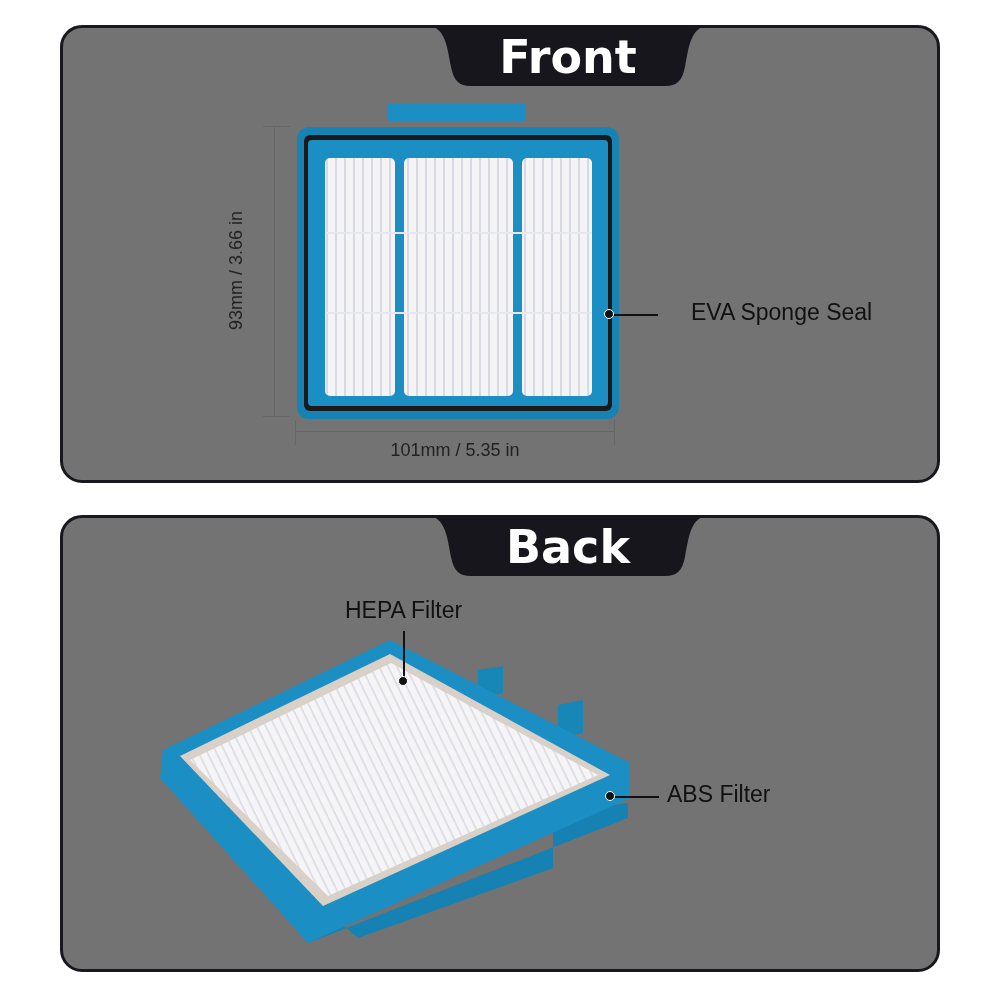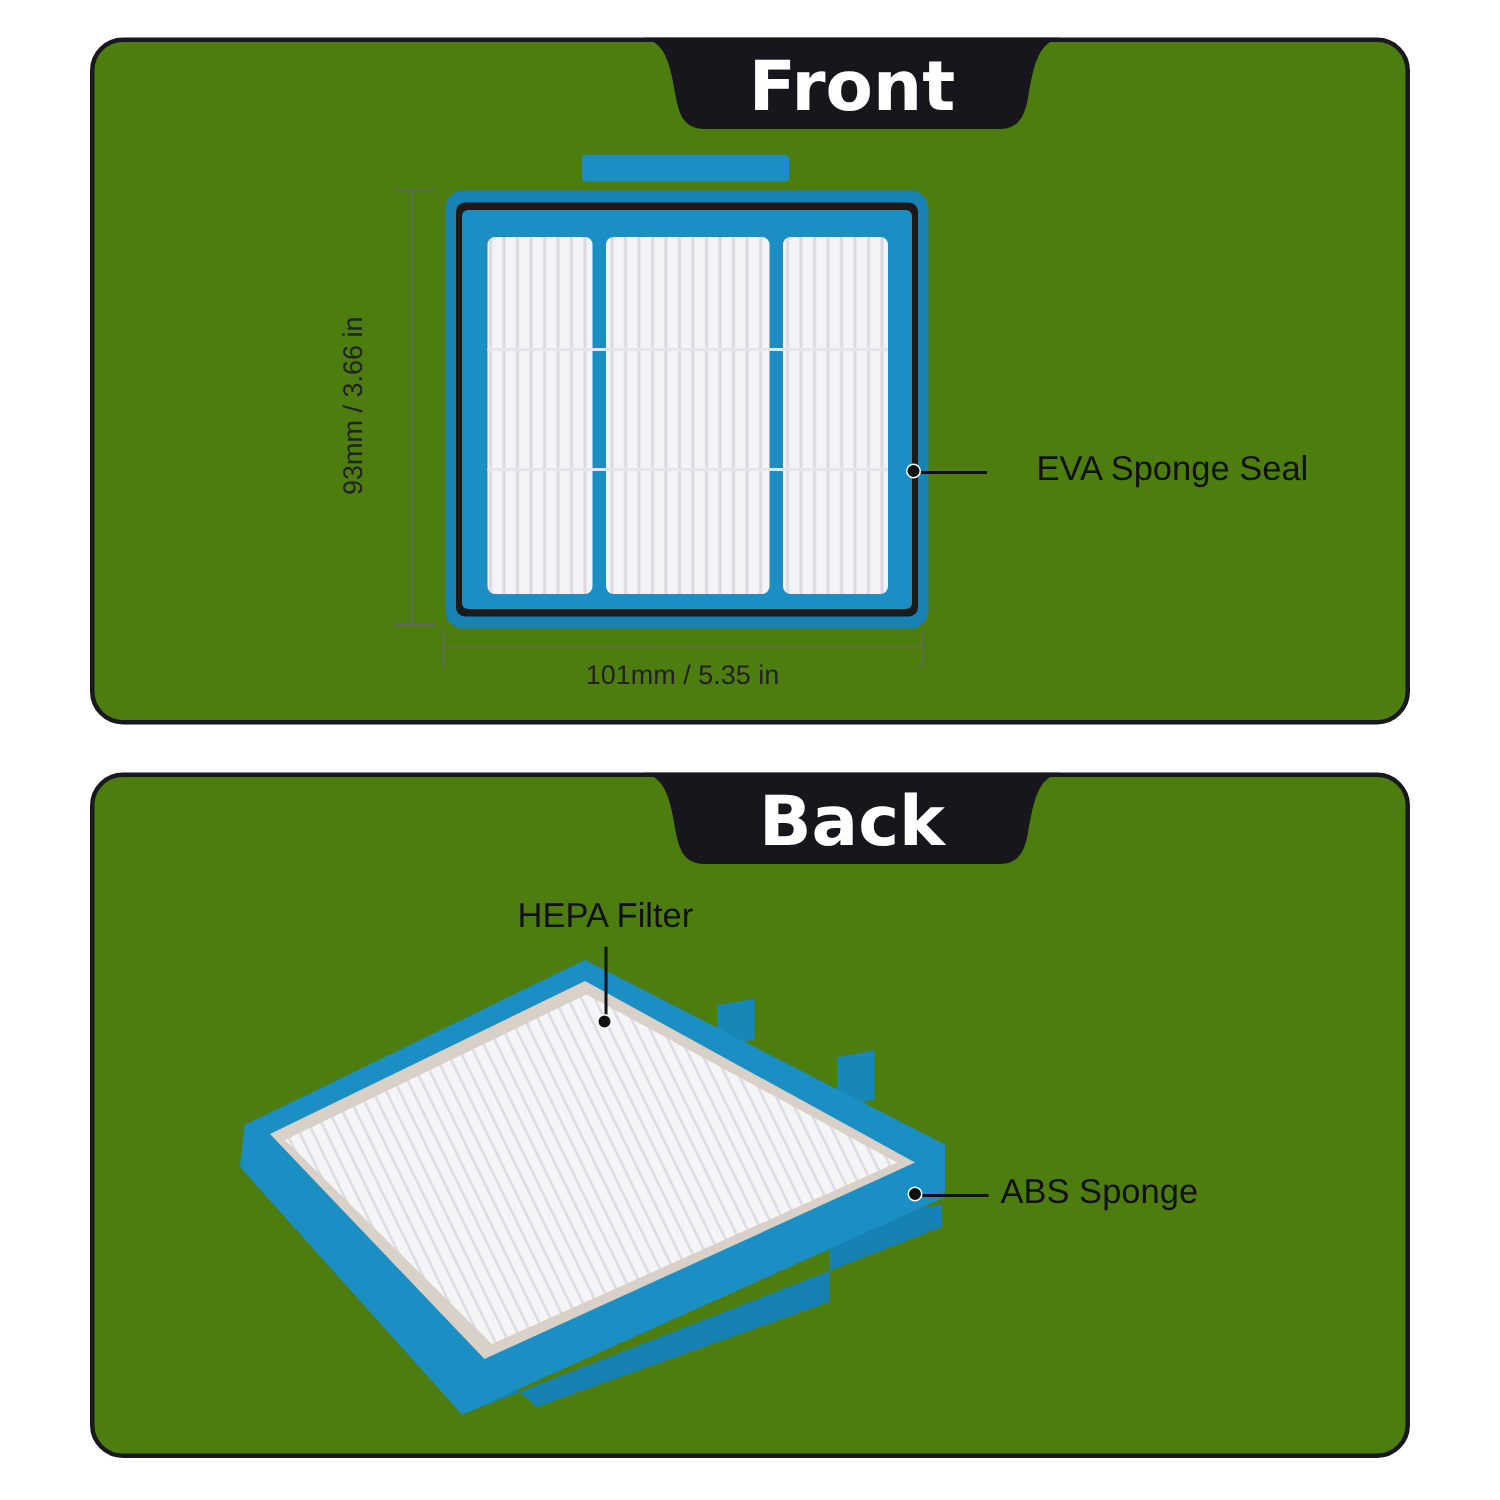--- a/index.html
+++ b/index.html
@@ -1,18 +1,18 @@
 <!DOCTYPE html>
 <html><head>
 <meta charset="utf-8">
 <style>
   html, body { margin:0; padding:0; }
   body { width:1000px; height:1000px; background:#ffffff; position:relative; overflow:hidden;
          font-family:"DejaVu Sans", "Liberation Sans", sans-serif; color:#111; }
-  .panel { position:absolute; left:60px; width:874px; border:3px solid #18181e; border-radius:22px; background:#4d7c0f; }
+  .panel { position:absolute; left:60px; width:874px; border:3px solid #18181e; border-radius:22px; background:#737373; }
   #panel-front { top:25px; height:452px; }
   #panel-back { top:515px; height:451px; }
   .tab { position:absolute; left:366px; width:278px; top:-3px; height:64px; }
   .tab svg { position:absolute; left:0; top:0; }
   .tab-label { position:absolute; left:0; right:0; top:4px; text-align:center; color:#fff;
                font-family:"DejaVu Sans", sans-serif; font-weight:bold; font-size:46px; letter-spacing:0px; line-height:56px; }
   .callout-label { position:absolute; font-size:23px; color:#111; white-space:nowrap; font-family:"Liberation Sans", sans-serif; }
   .callout-line { position:absolute; background:#111; }
   .dot { position:absolute; width:8px; height:8px; border-radius:50%; background:#111; border:1.5px solid #fff; }
   .ruler-line { position:absolute; background:#666; }
@@ -95,14 +95,14 @@
 
     <path d="M32 122 L233 25 L440 137 L170 258 Z" fill="url(#pleats2)"></path>
   </svg>
 
   <div class="callout-label" style="left:266px; top:79px;margin-left:16px;">HEPA Filter</div>
   <div class="callout-line" style="left:340px; top:113px; width:1.5px; height:46px;"></div>
   <div class="dot" style="left:335px; top:158px;"></div>
 
   <div class="dot" style="left:542px; top:273px;"></div>
   <div class="callout-line" style="left:552px; top:278px; width:44px; height:1.5px;"></div>
-  <div class="callout-label" style="left:604px; top:263px;">ABS Sponge</div>
+  <div class="callout-label" style="left:604px; top:263px;">ABS Filter</div>
 </div>
 
 </body></html>

